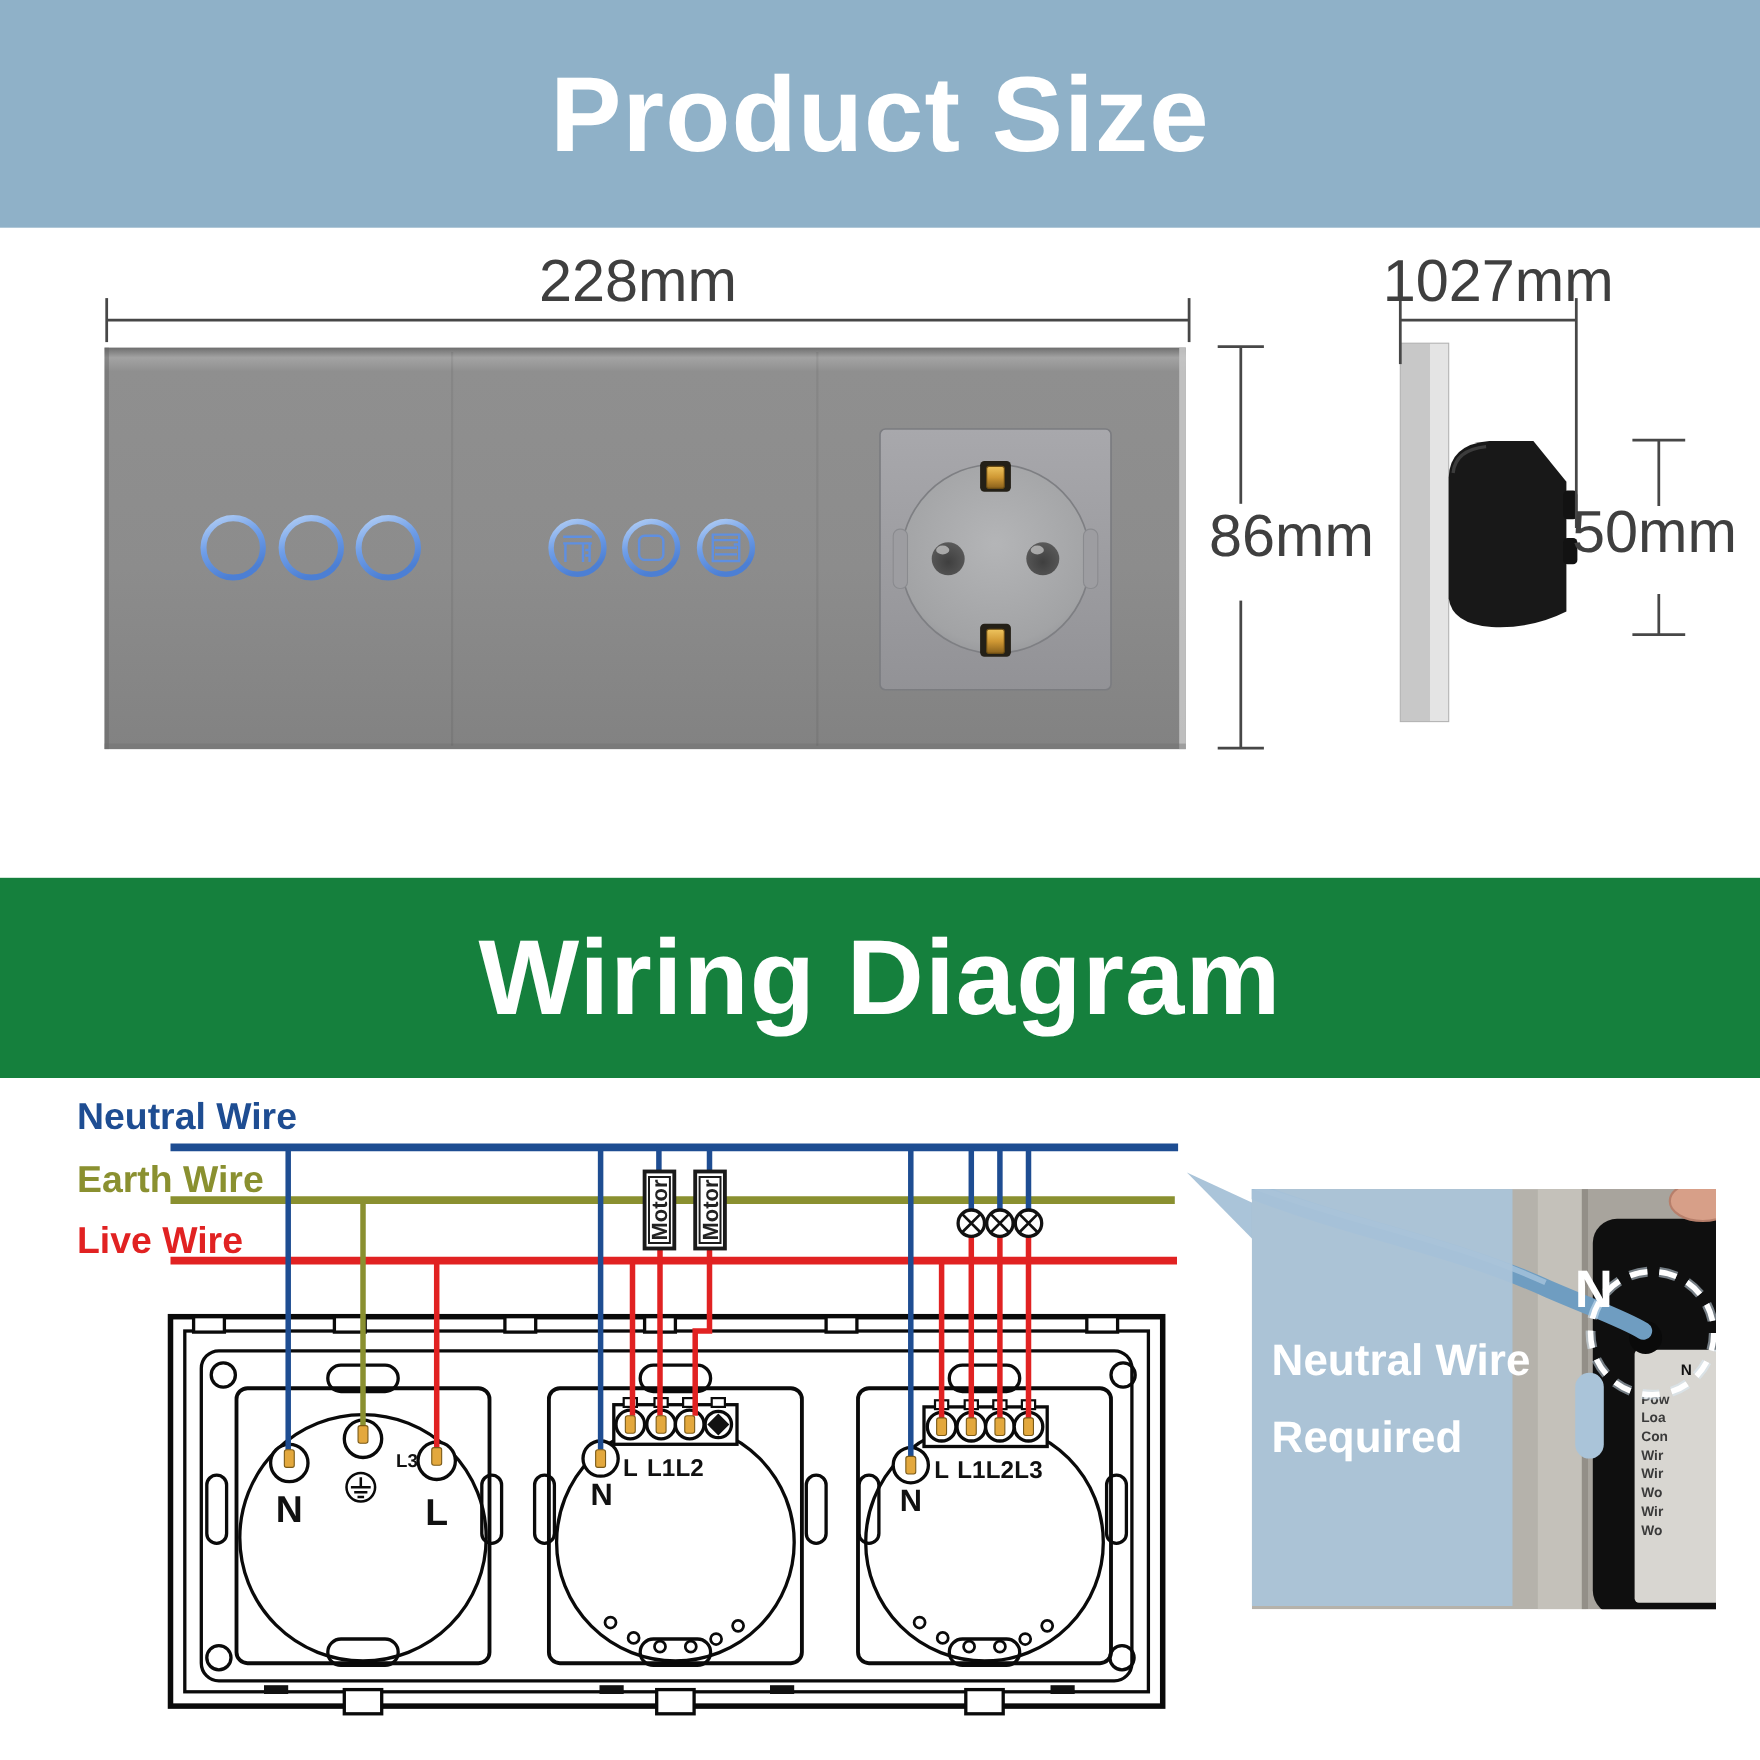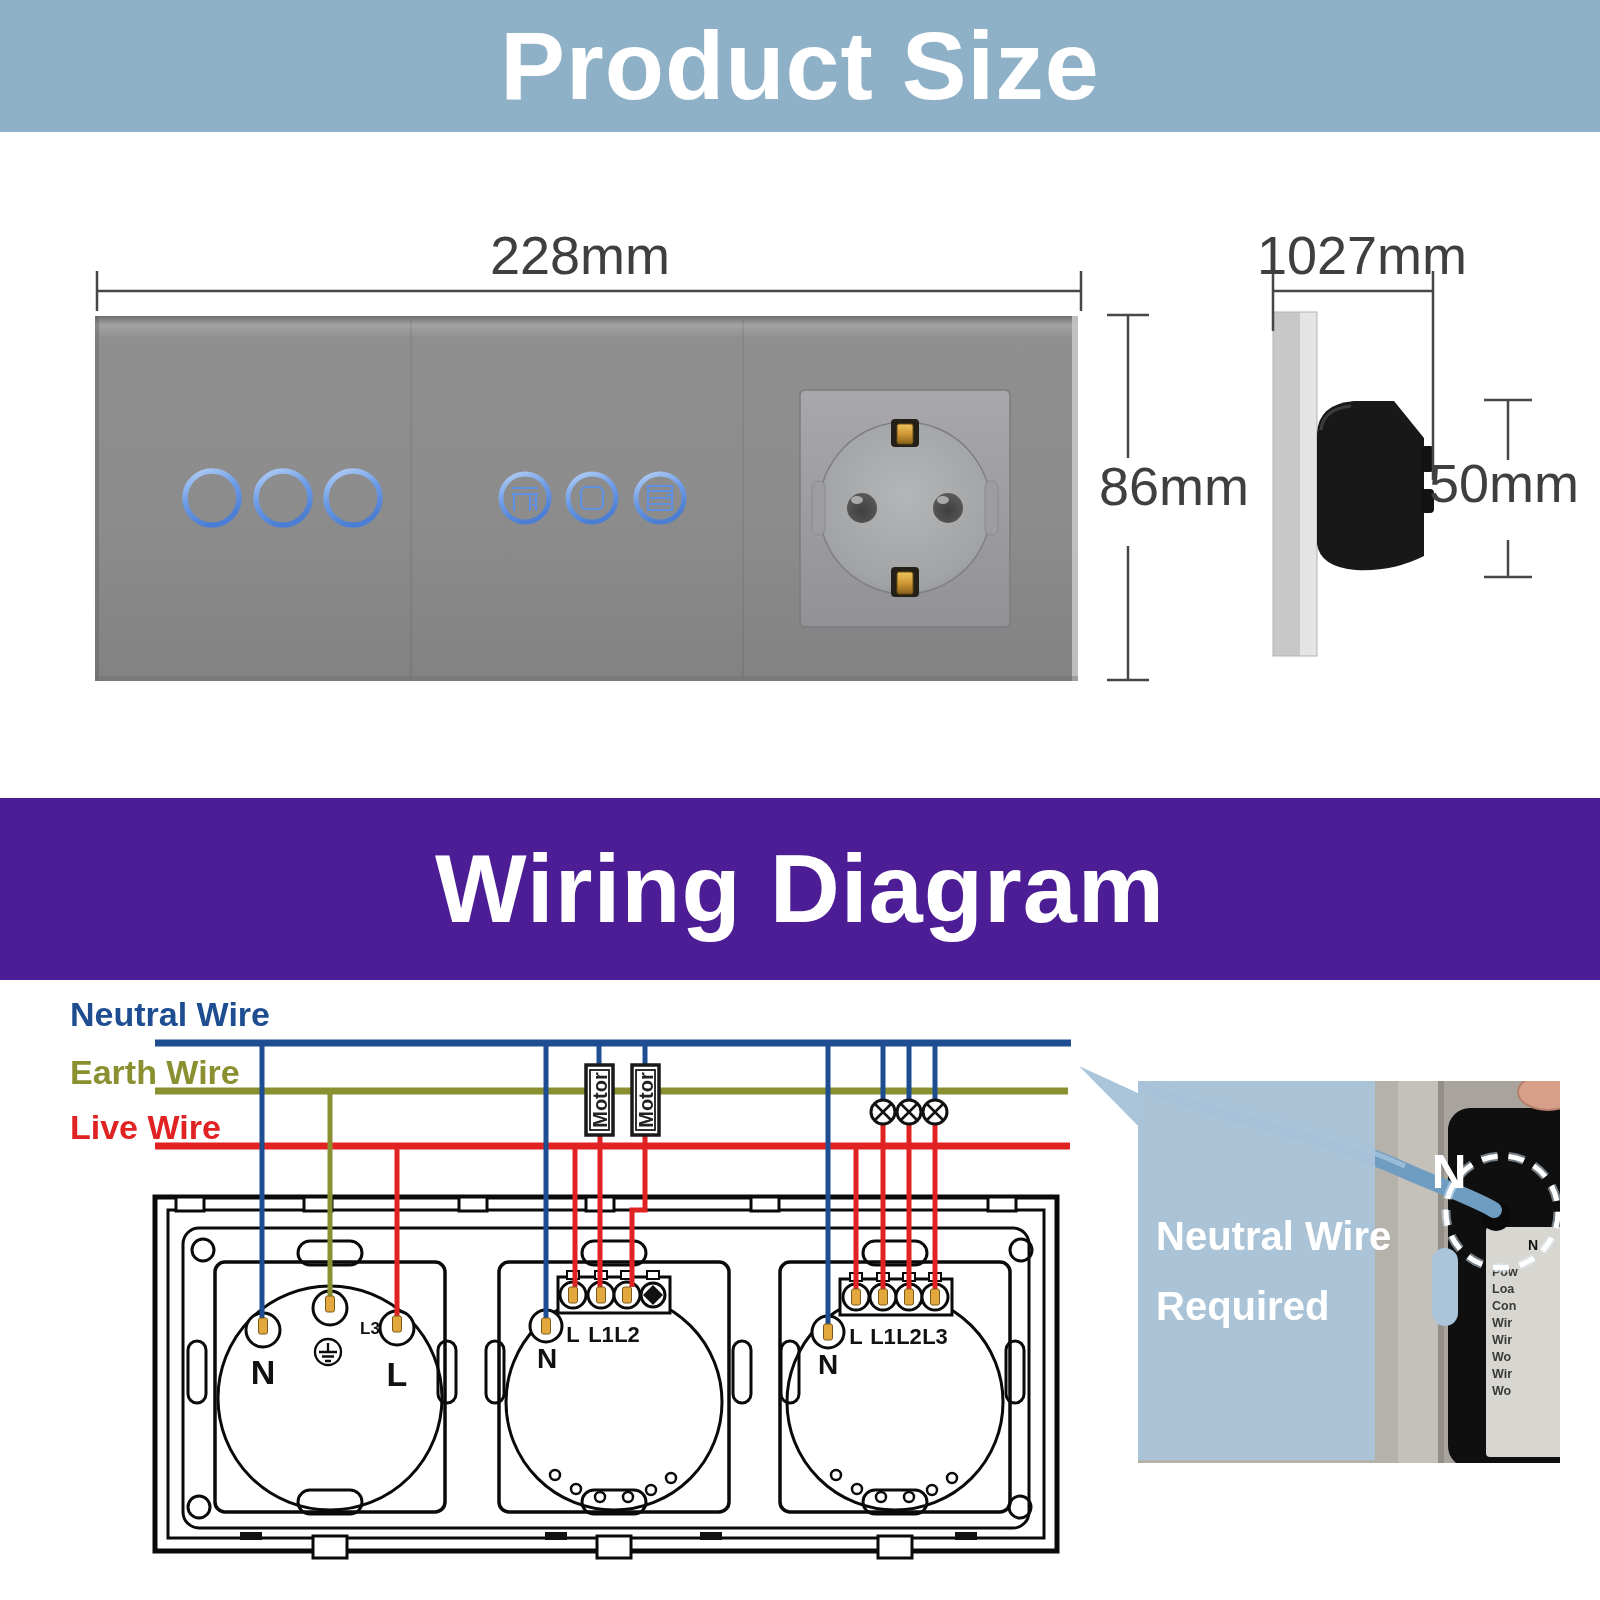--- a/index.html
+++ b/index.html
@@ -1,22 +1,22 @@
 <!DOCTYPE html>
 <html><head>
 <meta charset="utf-8">
 <style>
   html,body{margin:0;padding:0;background:#ffffff;}
   body{width:1600px;height:1600px;position:relative;overflow:hidden;
        font-family:"Liberation Sans",sans-serif;}
   .banner{position:absolute;left:0;width:1600px;display:flex;
           align-items:center;justify-content:center;color:#ffffff;
           font-weight:bold;font-size:97px;letter-spacing:1px;}
-  #banner-top{top:0;height:132px;background:#8fb1c8;}
-  #banner-wiring{top:798px;height:182px;background:#4c1d95;}
+  #banner-top{top:0;height:207px;background:#8fb1c8;}
+  #banner-wiring{top:798px;height:182px;background:#15803d;}
   svg{position:absolute;left:0;display:block;}
   #product-figure{top:180px;}
   #wiring-figure{top:980px;}
   .dimtxt{fill:#3f3f3f;font-size:54px;font-weight:400;}
   .legendtxt{font-size:34px;font-weight:bold;}
   .termbig{fill:#111;font-size:34px;font-weight:bold;text-anchor:middle;}
   .termmid{fill:#111;font-size:28px;font-weight:bold;text-anchor:middle;}
   .termsmall{fill:#111;font-size:22px;font-weight:bold;text-anchor:middle;}
   .termtag{fill:#111;font-size:17px;font-weight:bold;text-anchor:middle;}
   .motortxt{fill:#222;font-size:20px;font-weight:bold;text-anchor:middle;}

